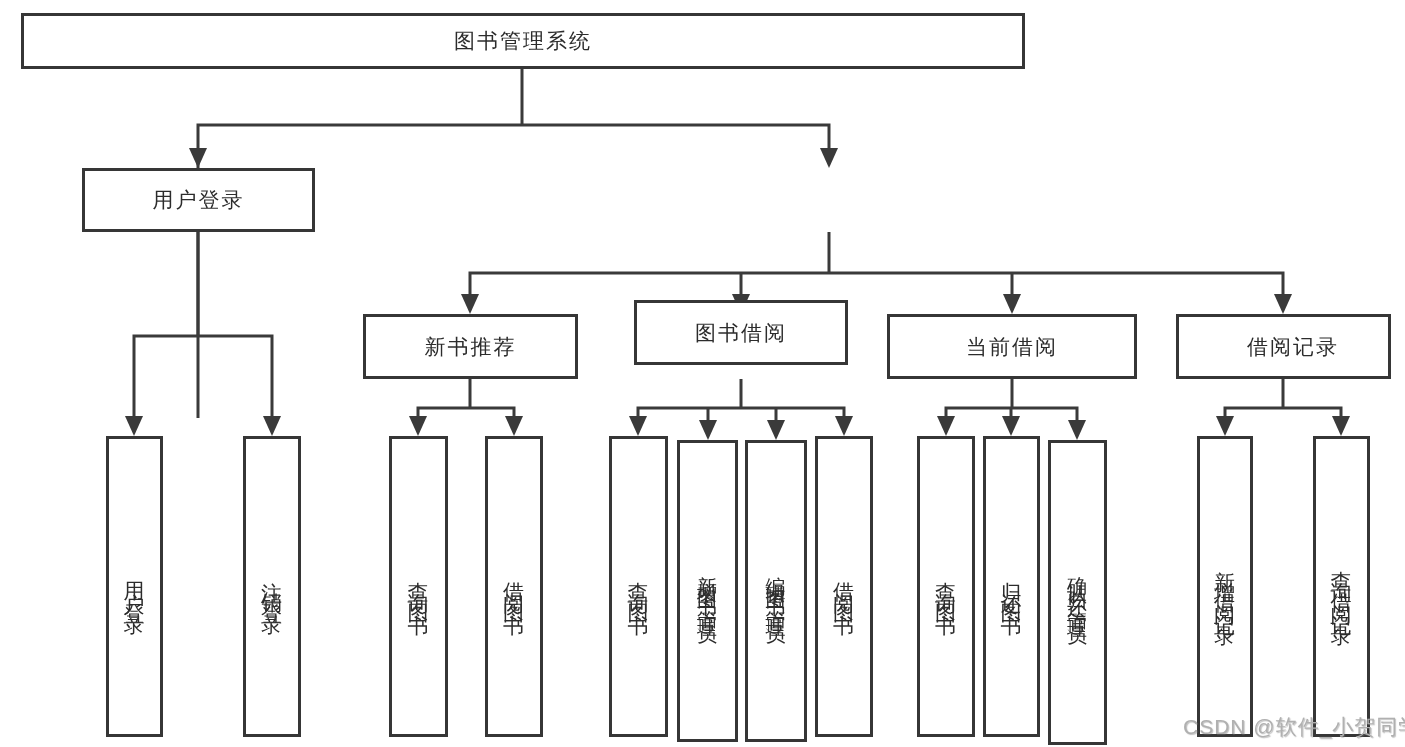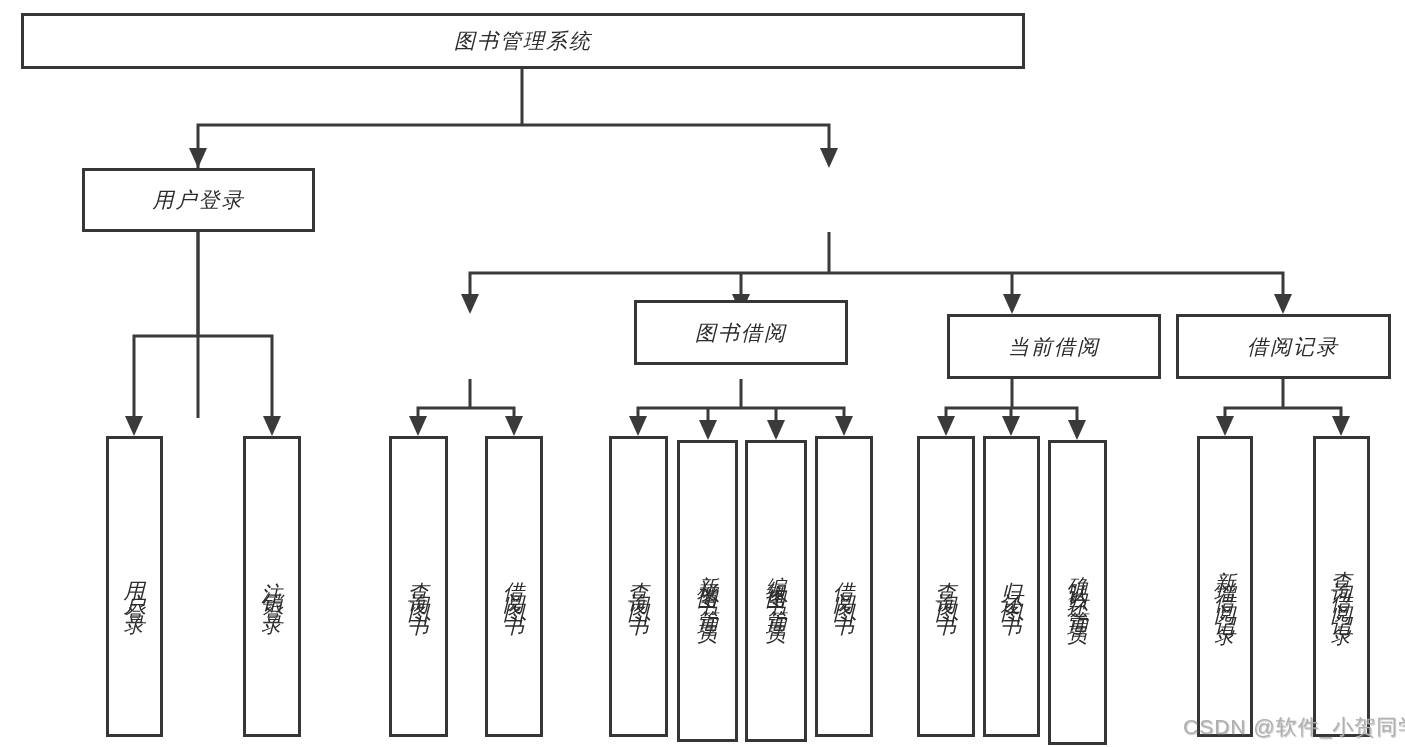--- a/index.html
+++ b/index.html
@@ -6,21 +6,21 @@
   body{
     width:1405px;height:747px;position:relative;background:#ffffff;
     font-family:"Liberation Sans","DejaVu Sans",sans-serif;
     overflow:hidden;color:#2c2c2c;
   }
   #stage{position:absolute;left:0;top:0;width:1405px;height:747px;}
   svg.connectors{position:absolute;left:0;top:0;z-index:0;}
   .node{
     position:absolute;box-sizing:border-box;background:#ffffff;
     border:3px solid #363636;z-index:1;
-    display:flex;align-items:center;justify-content:center;font-style:italic;
+    display:flex;align-items:center;justify-content:center;
   }
   .hnode span{
     font-size:21px;letter-spacing:2px;color:#2c2c2c;white-space:nowrap;
   }
   .vnode span{
     writing-mode:vertical-rl;
     font-size:21px;letter-spacing:11px;color:#2c2c2c;line-height:1;
     white-space:nowrap;
   }
   .vnode.dense span{
@@ -73,24 +73,27 @@
   </svg>
 
   <div class="node hnode" style="left:21px;top:13px;width:1004px;height:56px;">
     <span>图书管理系统</span>
   </div>
 
   <div class="node hnode" style="left:82px;top:168px;width:233px;height:64px;">
     <span>用户登录</span>
   </div>
 
+  <div class="node hnode" style="left:363px;top:314px;width:215px;height:65px;">
+    <span>新书推荐</span>
+  </div>
   <div class="node hnode" style="left:634px;top:300px;width:214px;height:65px;">
     <span>图书借阅</span>
   </div>
-  <div class="node hnode" style="left:947px;top:314px;width:214px;height:65px;">
+  <div class="node hnode" style="left:887px;top:314px;width:250px;height:65px;">
     <span>当前借阅</span>
   </div>
   <div class="node hnode" style="left:1176px;top:314px;width:215px;height:65px;padding-left:19px;">
     <span>借阅记录</span>
   </div>
 
   <div class="node vnode" style="left:106px;top:436px;width:57px;height:301px;">
     <span>用户登录</span>
   </div>
   <div class="node vnode" style="left:243px;top:436px;width:58px;height:301px;">

